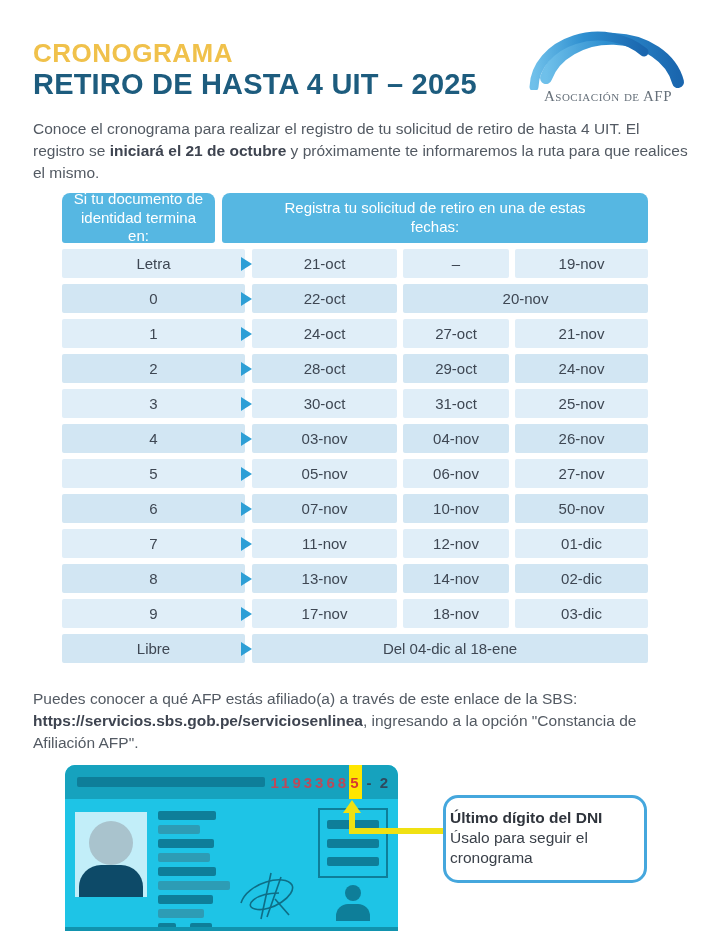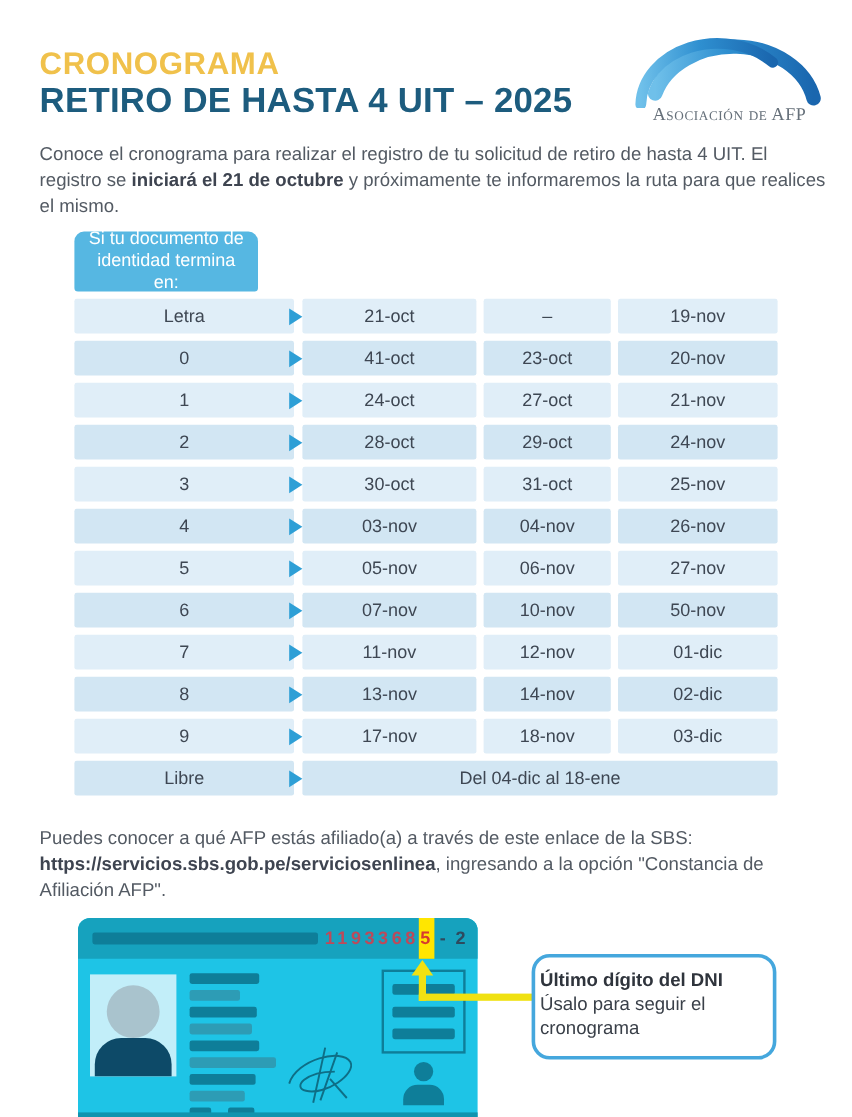--- a/index.html
+++ b/index.html
@@ -183,34 +183,34 @@
       <path d="M6 59 A 64 52 0 0 1 116 24" stroke="url(#g1)" stroke-width="9" fill="none" stroke-linecap="round"></path>
     </svg>
     <div class="logo-text">Asociación de AFP</div>
   </div>
 
   <p class="intro"><span>Conoce el cronograma para realizar el registro de tu solicitud de retiro de hasta 4 UIT. El registro se </span><b>iniciará el 21 de octubre</b><span> y próximamente te informaremos la ruta para que realices el mismo.</span></p>
 
   <div class="table">
     <div class="thead">
       <div class="th left">Si tu documento de identidad termina en:</div>
+      <div class="th right">Registra tu solicitud de retiro en una de estas fechas:</div>
     </div>
     <div class="trows">
         <div class="trow">
           <div class="cell label">Letra</div>
           <span class="arrow"></span>
           <div class="cell d0">21-oct</div>
           <div class="cell d1">–</div>
           <div class="cell d2">19-nov</div>
         </div>
         <div class="trow">
           <div class="cell label">0</div>
           <span class="arrow"></span>
-          <div class="cell d0">41-oct</div>
-          <div class="cell d1">23-oct</div>
+          <div class="cell d0">22-oct</div>
           <div class="cell d2">20-nov</div>
         </div>
         <div class="trow">
           <div class="cell label">1</div>
           <span class="arrow"></span>
           <div class="cell d0">24-oct</div>
           <div class="cell d1">27-oct</div>
           <div class="cell d2">21-nov</div>
         </div>
         <div class="trow">

